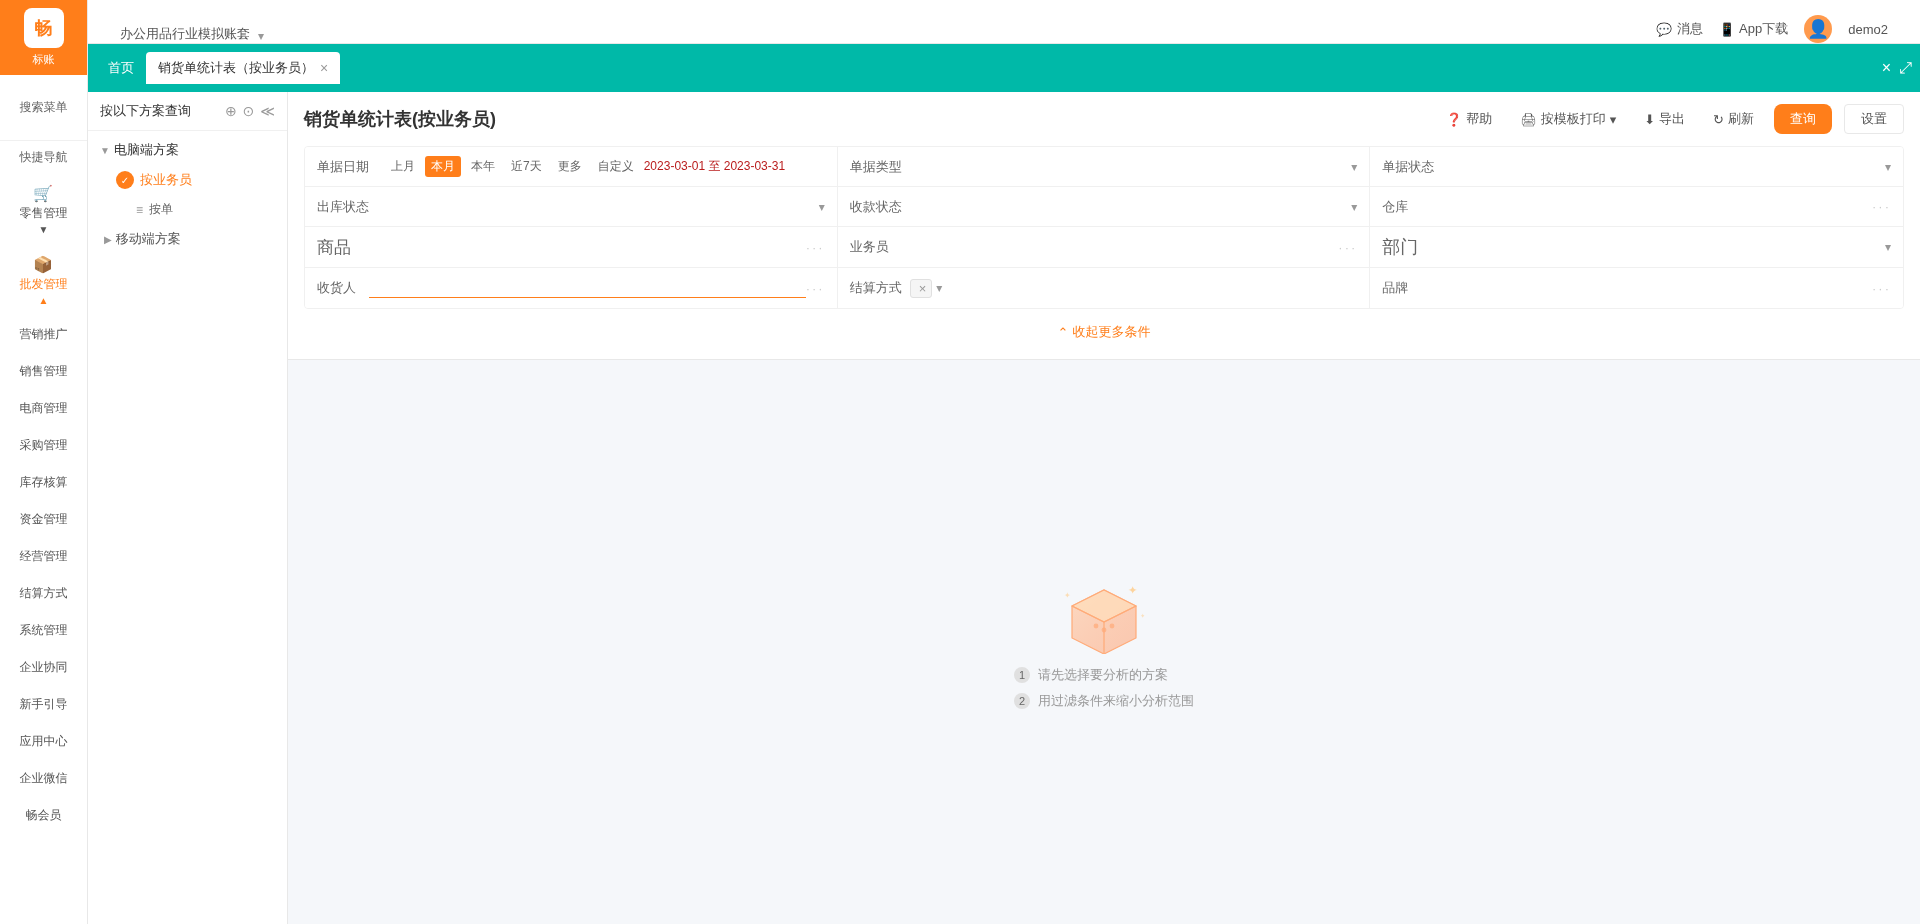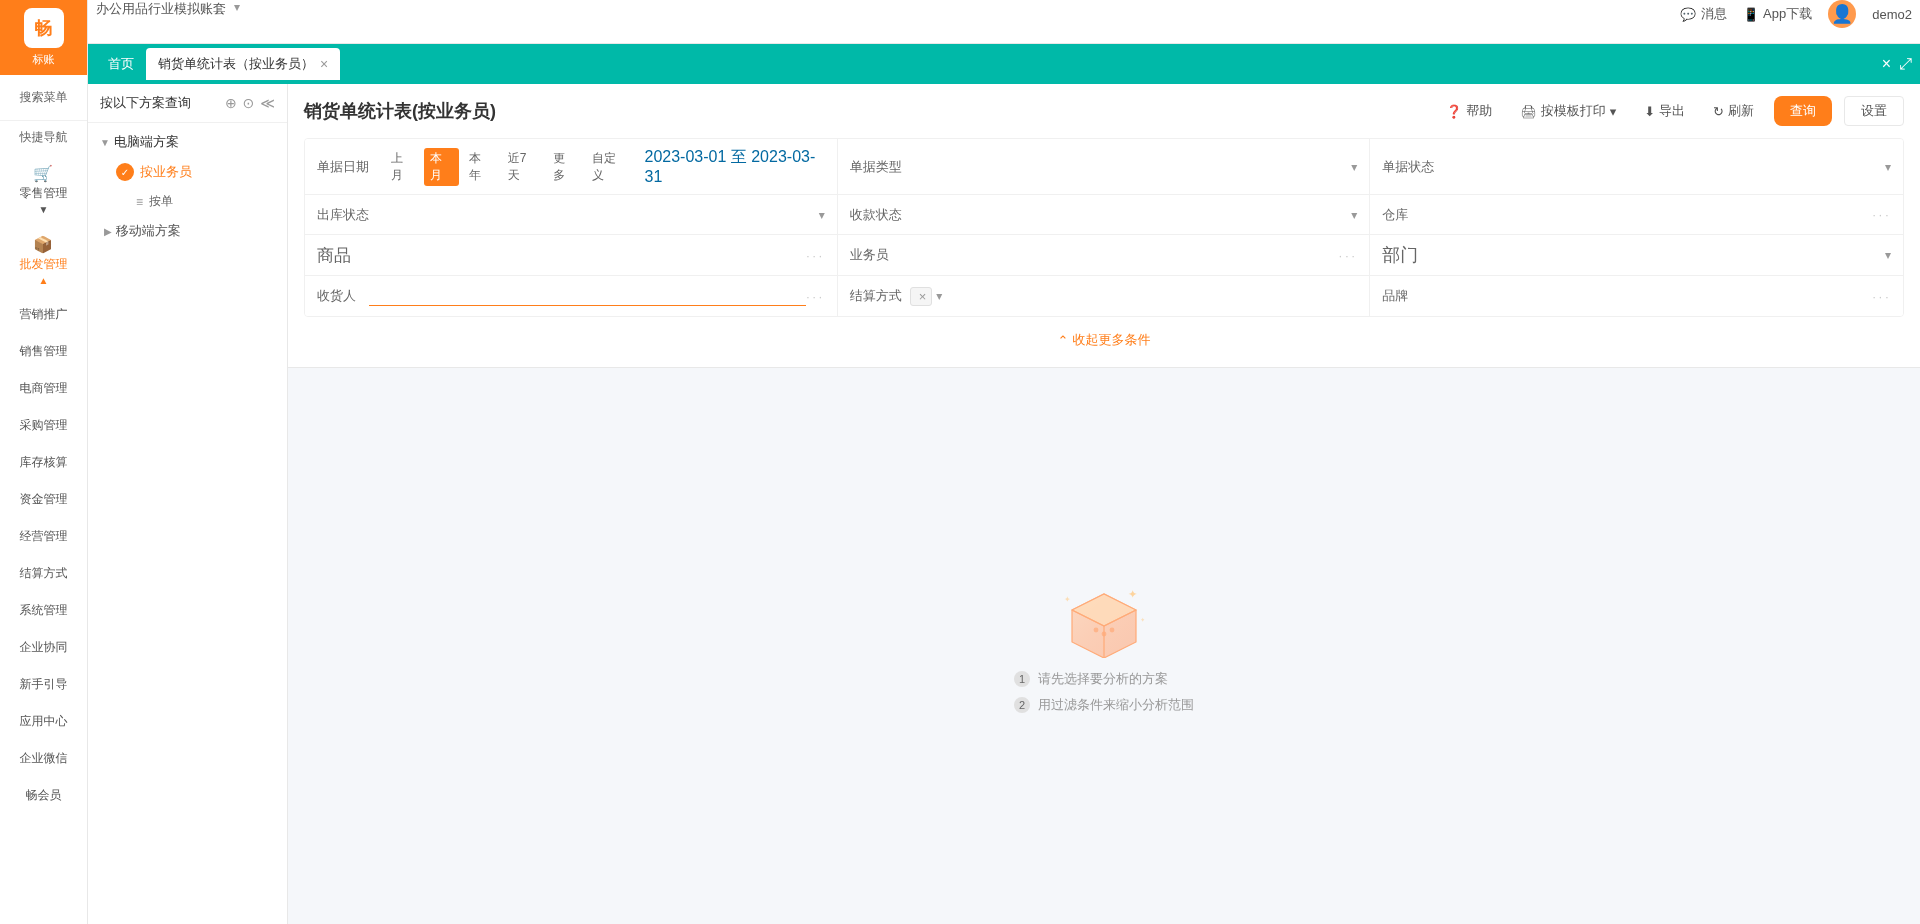--- a/index.html
+++ b/index.html
@@ -4,42 +4,42 @@
   <style>
     * { box-sizing: border-box; margin: 0; padding: 0; }
     body { font-family: 'Microsoft YaHei', sans-serif; font-size: 13px; background: #f5f5f5; color: #333; display: flex; height: 924px; overflow: hidden; }
 
     
     .sidebar { width: 88px; background: #fff; display: flex; flex-direction: column; align-items: center; border-right: 1px solid #e8e8e8; flex-shrink: 0; }
     .sidebar-logo { width: 100%; background: #ff7e1a; padding: 8px; display: flex; flex-direction: column; align-items: center; cursor: pointer; }
     .sidebar-logo-icon { width: 40px; height: 40px; background: #fff; border-radius: 8px; display: flex; align-items: center; justify-content: center; margin-bottom: 4px; }
     .sidebar-logo-icon span { color: #ff7e1a; font-size: 18px; font-weight: bold; }
     .sidebar-logo-text { color: #fff; font-size: 11px; }
-    .sidebar-search { width: 100%; padding: 14px 4px; text-align: center; font-size: 12px; color: #666; cursor: pointer; border-bottom: 1px solid #f0f0f0; }
+    .sidebar-search { width: 100%; padding: 24px 4px; text-align: center; font-size: 12px; color: #666; cursor: pointer; border-bottom: 1px solid #f0f0f0; }
     .sidebar-nav { width: 100%; flex: 1; overflow-y: auto; }
     .sidebar-nav-item { width: 100%; padding: 10px 4px; text-align: center; font-size: 12px; color: #555; cursor: pointer; display: flex; flex-direction: column; align-items: center; gap: 2px; }
     .sidebar-nav-item.active { color: #ff7e1a; }
     .sidebar-nav-item .nav-icon { font-size: 16px; }
     .sidebar-nav-item .expand-arrow { font-size: 10px; }
     .sidebar-shortcut { width: 100%; padding: 8px 3px; text-align: center; font-size: 12px; color: #666; cursor: pointer; }
 
     
     .main { flex: 1; display: flex; flex-direction: column; overflow: hidden; }
 
     
-    .top-header { height: 44px; background: #fff; border-bottom: 1px solid #e8e8e8; display: flex; align-items: flex-start; padding: 0 8px; gap: 8px; flex-shrink: 0; }
+    .top-header { height: 44px; background: #fff; border-bottom: 1px solid #e8e8e8; display: flex; align-items: flex-end; padding: 0 32px; gap: 8px; flex-shrink: 0; }
     .top-header-title { font-size: 13px; color: #555; }
     .top-header-dropdown { font-size: 12px; color: #999; cursor: pointer; }
     .top-header-spacer { flex: 1; }
     .top-header-actions { display: flex; align-items: center; gap: 16px; }
     .top-header-action { display: flex; align-items: center; gap: 4px; font-size: 13px; color: #555; cursor: pointer; }
     .avatar { width: 28px; height: 28px; border-radius: 50%; background: #ff9a4d; display: flex; align-items: center; justify-content: center; color: #fff; font-size: 12px; cursor: pointer; overflow: hidden; }
 
     
-    .tab-bar { height: 40px; background: #00b9a8; display: flex; align-items: center; padding: 0 0 0 8px; flex-shrink: 0; }
+    .tab-bar { height: 48px; background: #00b9a8; display: flex; align-items: center; padding: 0 0 0 8px; flex-shrink: 0; }
     .tab-item { height: 32px; padding: 0 12px; display: flex; align-items: center; gap: 6px; border-radius: 4px 4px 0 0; cursor: pointer; font-size: 13px; }
     .tab-item.home { color: #fff; background: transparent; }
     .tab-item.active { background: #fff; color: #333; }
     .tab-item .tab-close { font-size: 14px; color: #999; cursor: pointer; line-height: 1; }
     .tab-spacer { flex: 1; }
     .tab-window-controls { display: flex; align-items: center; gap: 8px; padding: 0 8px; color: #fff; }
     .tab-window-controls span { cursor: pointer; font-size: 16px; }
 
     
     .content-area { flex: 1; display: flex; overflow: hidden; }
@@ -265,21 +265,21 @@
         <div class="filter-grid">
 
     <div class="filter-cell" style="display:flex;align-items:center;gap:4px;">
       <span class="filter-label" style="min-width:56px;font-size:13px;color:#666;white-space:nowrap;">单据日期</span>
       <span class="date-btn">上月</span>
       <span class="date-btn active" style="background:#ff7e1a;color:#fff;padding:2px 6px;border-radius:3px;">本月</span>
       <span class="date-btn">本年</span>
       <span class="date-btn">近7天</span>
       <span class="date-btn">更多</span>
       <span class="date-btn">自定义</span>
-      <span style="font-size:16px;color:#0369a1;margin-left:8px;">2023-03-01 至 2023-03-31</span>
+      <span style="font-size:12px;color:#b91c1c;">2023-03-01 至 2023-03-31</span>
     </div>
     <div class="filter-cell">
       <span class="filter-label" style="min-width:56px;font-size:13px;color:#666;">单据类型</span>
       <div style="flex:1;display:flex;align-items:center;justify-content:space-between;cursor:pointer;">
         <span></span>
         <span style="color:#999;font-size:12px;">▾</span>
       </div>
     </div>
     <div class="filter-cell">
       <span class="filter-label" style="min-width:56px;font-size:13px;color:#666;">单据状态</span>

